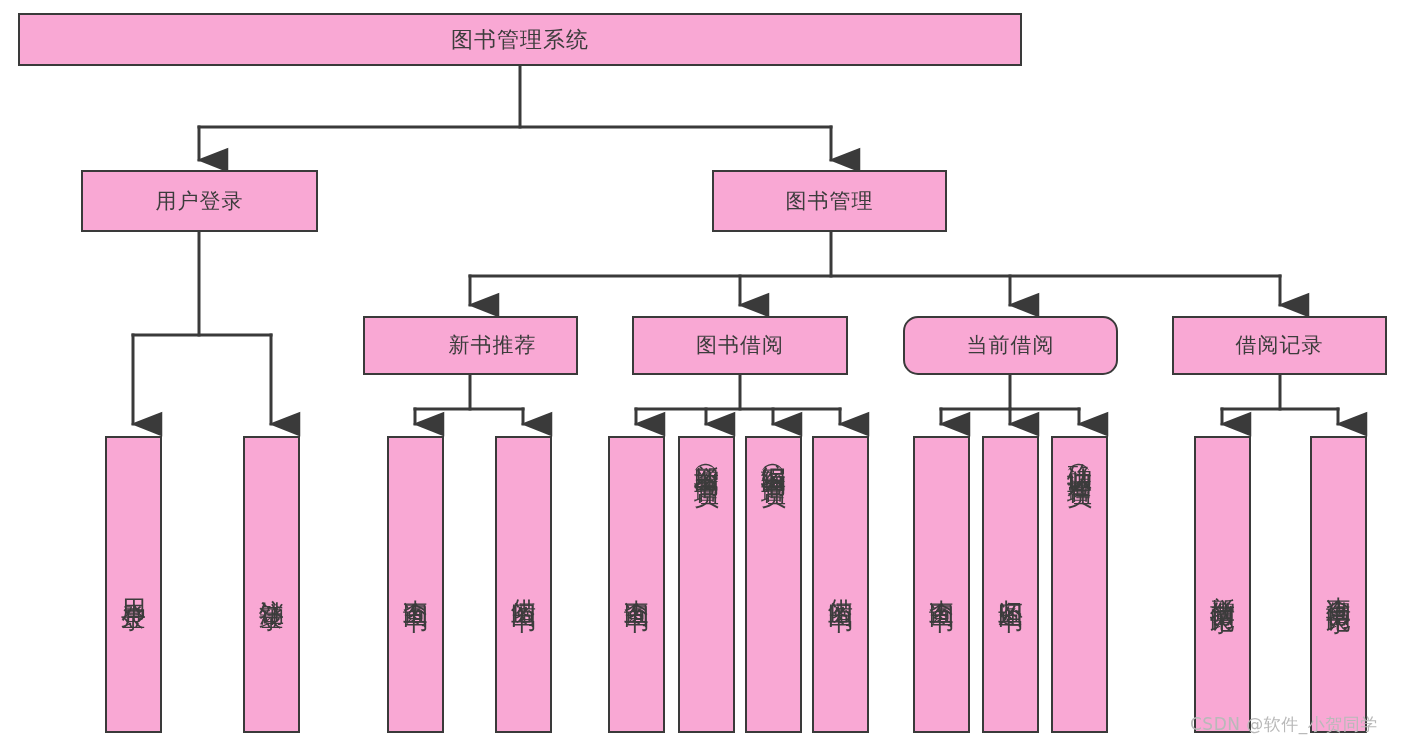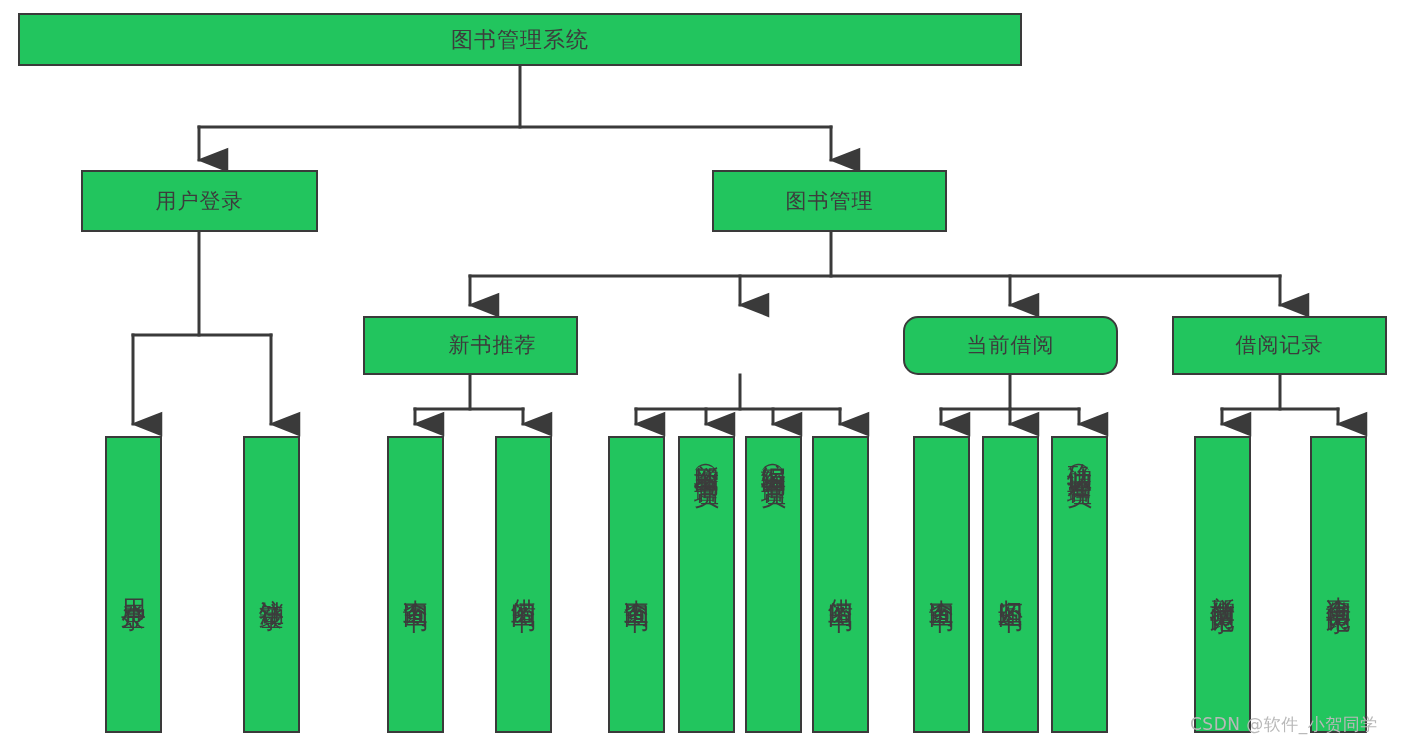--- a/index.html
+++ b/index.html
@@ -18,21 +18,21 @@
   #edges{
     position:absolute;
     left:0; top:0;
     width:1405px;
     height:747px;
     pointer-events:none;
   }
   .node{
     position:absolute;
     box-sizing:border-box;
-    background:#22c55e;
+    background:#f9a8d4;
     border:2.5px solid #3a3a3a;
     display:flex;
     align-items:center;
     justify-content:center;
     z-index:2;
   }
   .node .label{
     color:#3c3c3c;
     letter-spacing:1px;
     white-space:nowrap;
@@ -142,20 +142,23 @@
   </div>
 
   <div class="node horiz" style="left:712px; top:170px; width:235px; height:62px;">
     <span class="label">图书管理</span>
   </div>
 
   <div class="node horiz" style="left:363px; top:316px; width:215px; height:59px;padding-left:44px;">
     <span class="label">新书推荐</span>
   </div>
 
+  <div class="node horiz" style="left:632px; top:316px; width:216px; height:59px;">
+    <span class="label">图书借阅</span>
+  </div>
 
   <div class="node horiz" style="left:903px; top:316px; width:215px; height:59px;border-radius:15px;">
     <span class="label">当前借阅</span>
   </div>
 
   <div class="node horiz" style="left:1172px; top:316px; width:215px; height:59px;">
     <span class="label">借阅记录</span>
   </div>
 
   <div class="node vert center" style="left:105px; top:436px; width:57px; height:297px;">

